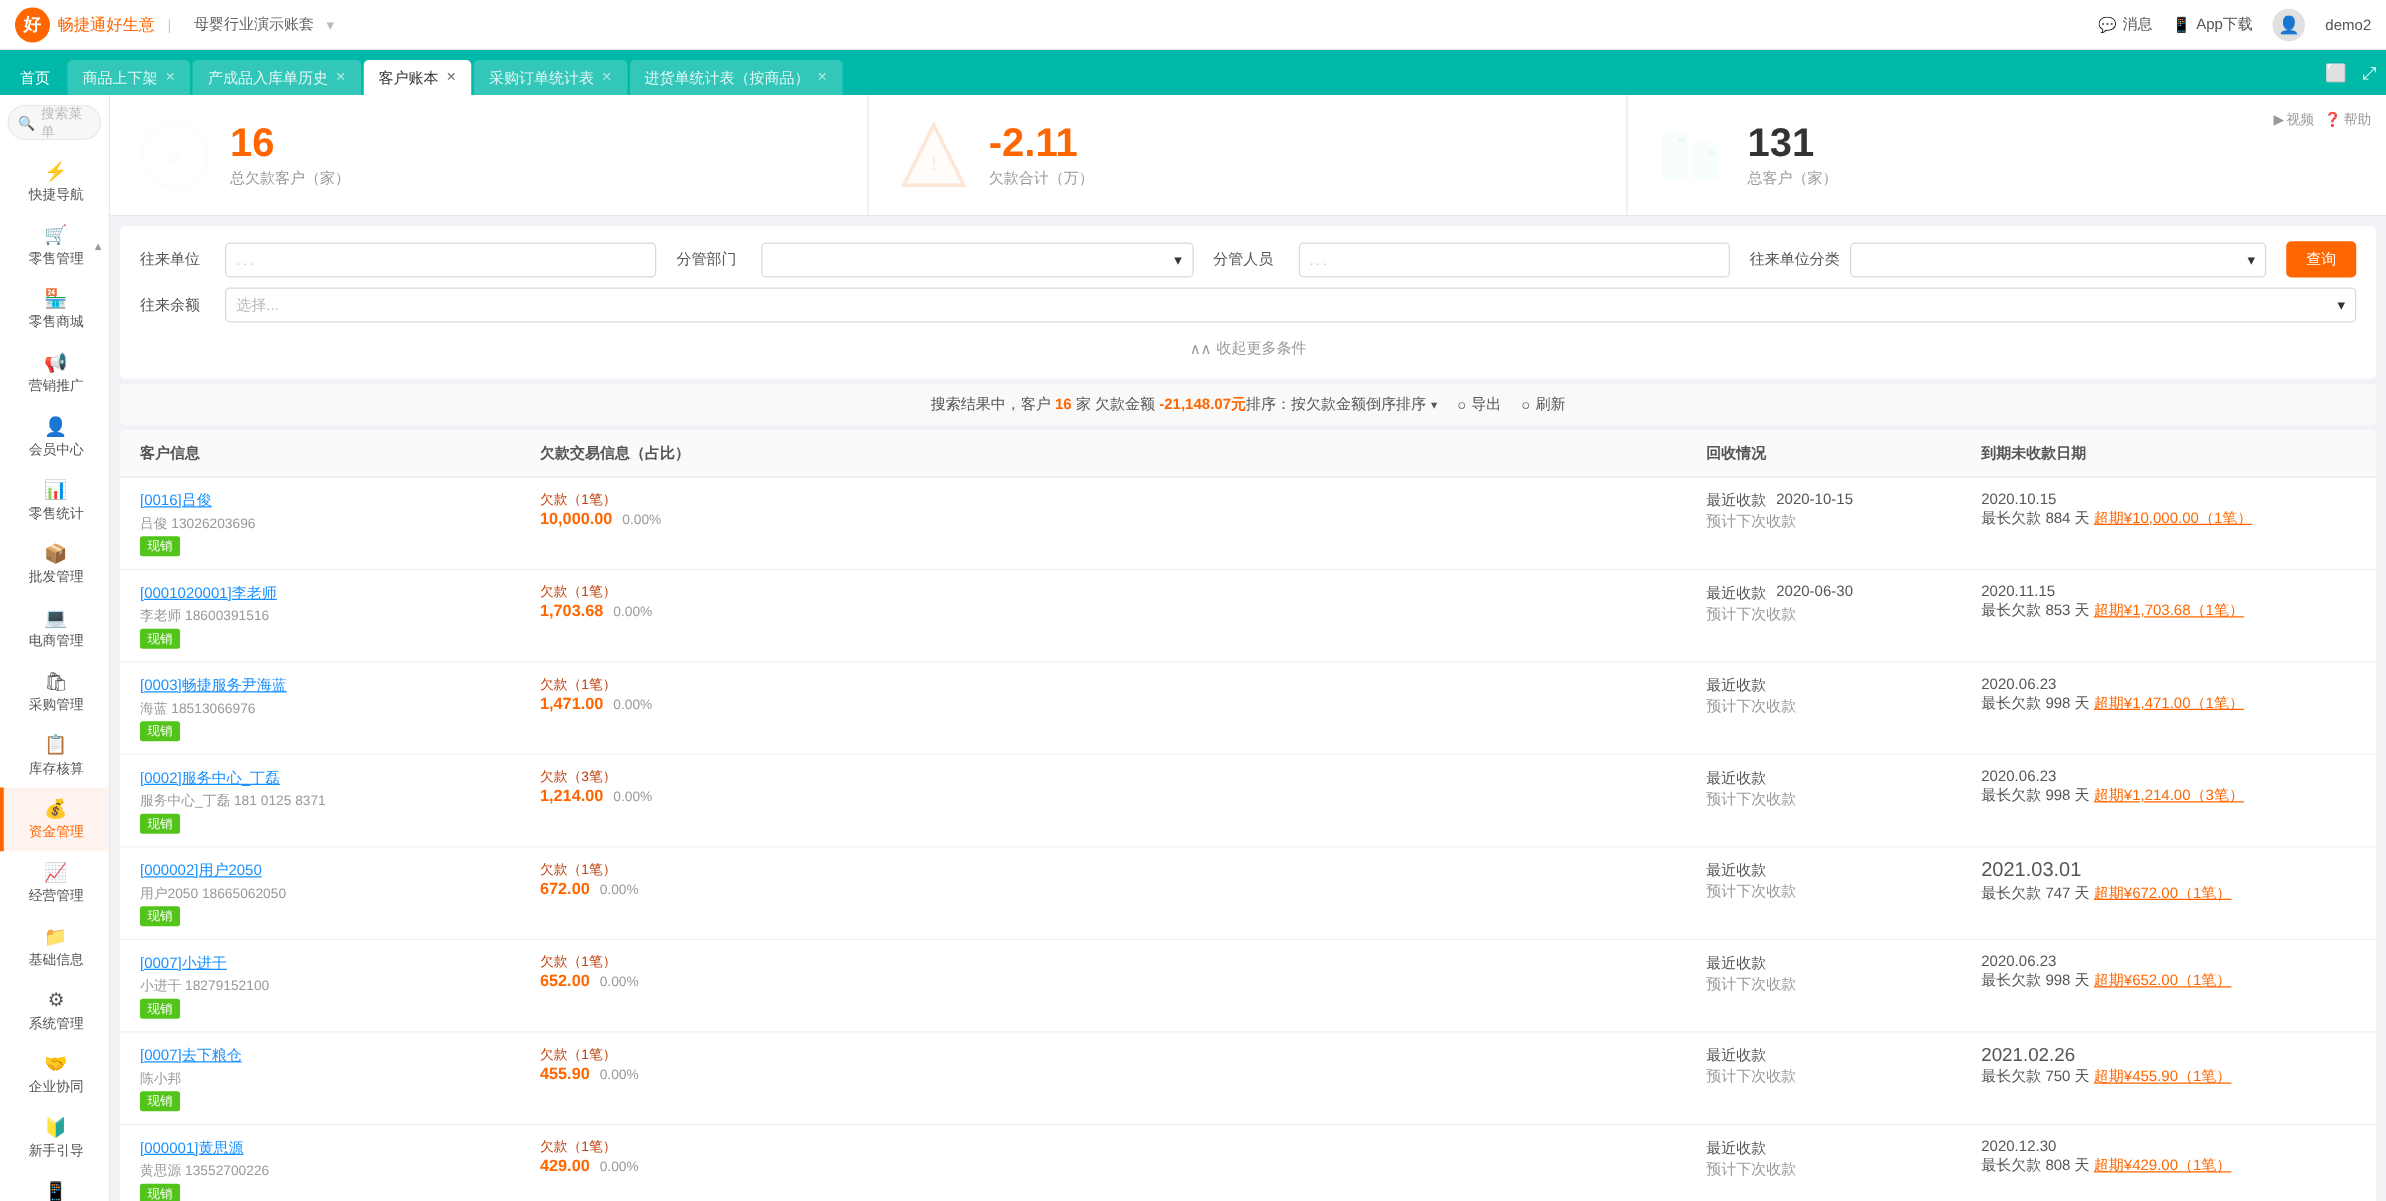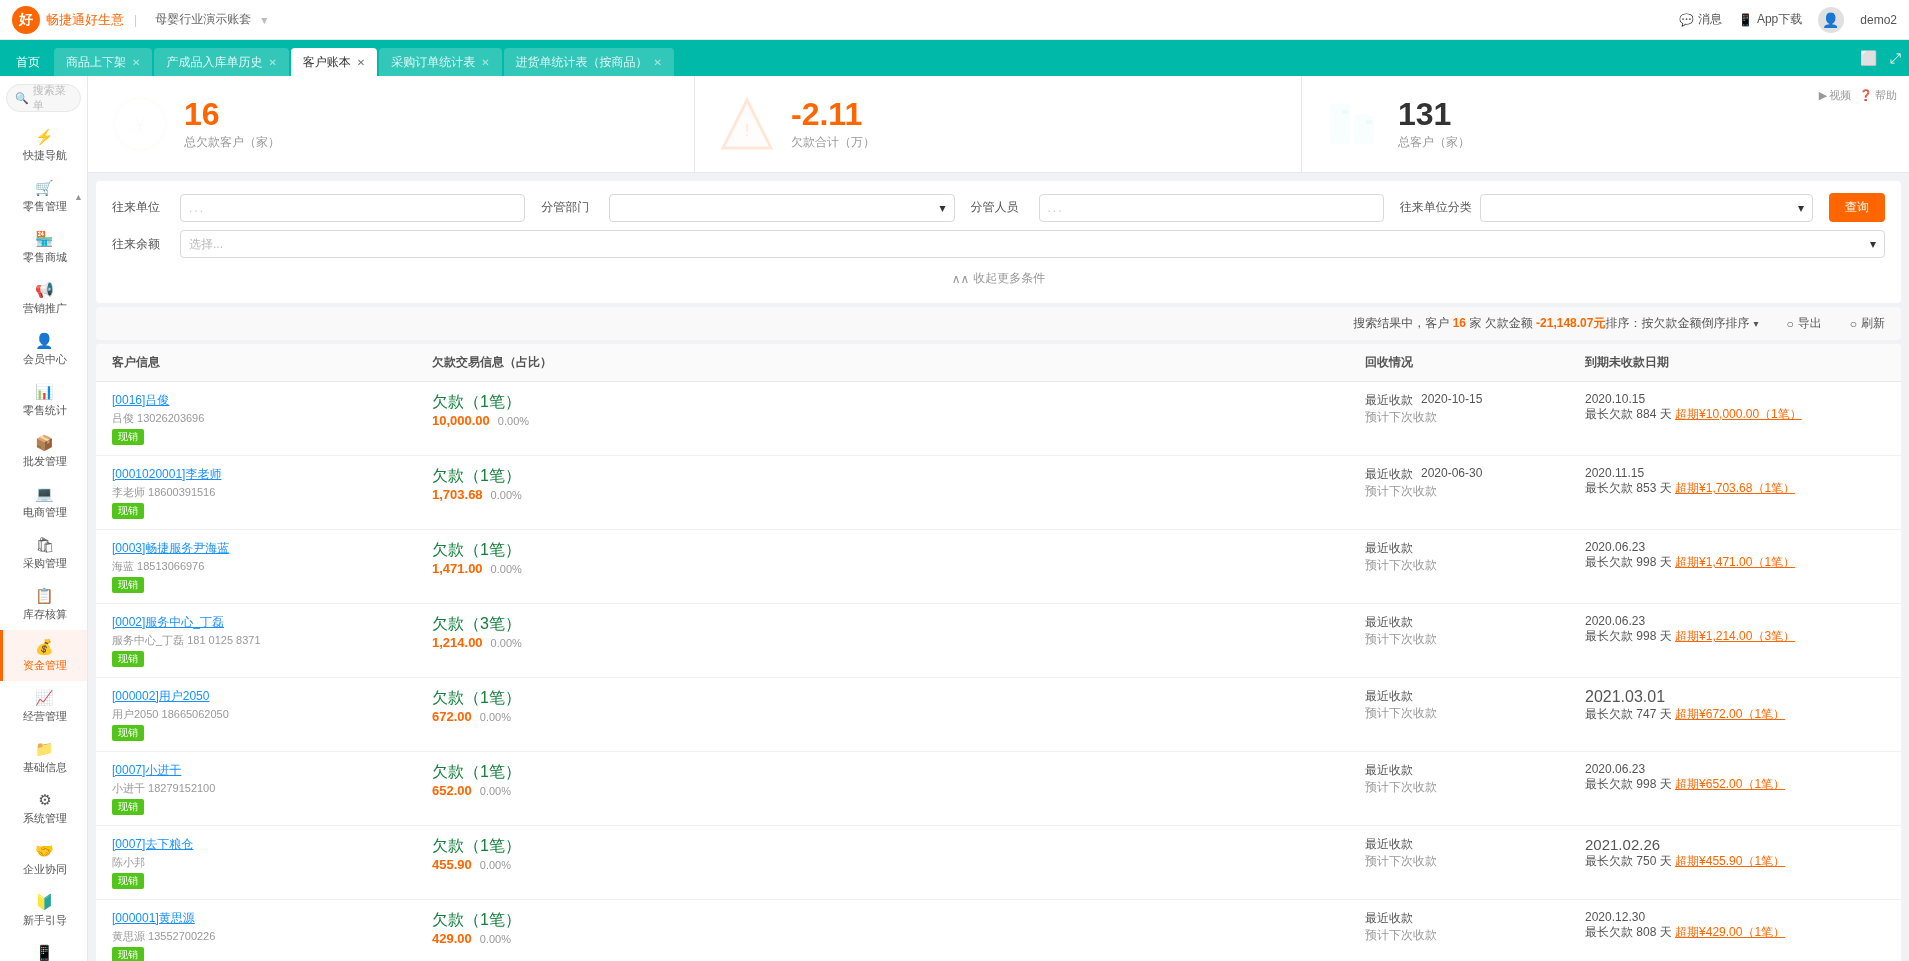--- a/index.html
+++ b/index.html
@@ -80,38 +80,38 @@
       justify-content: space-between; cursor: pointer; background: #fff;
     }
     .search-btn {
       background: #f60; color: #fff; border: none; border-radius: 4px;
       padding: 6px 16px; cursor: pointer; font-size: 12px; white-space: nowrap;
     }
     .collapse-row { display: flex; justify-content: center; align-items: center; padding: 4px; cursor: pointer; color: #999; font-size: 12px; gap: 4px; }
 
     
     .result-bar {
-      display: flex; align-items: center; justify-content: flex-end;
+      display: flex; align-items: center; justify-content: center;
       padding: 8px 16px; background: #f9f9f9; margin: 0 8px 4px; border-radius: 4px;
       font-size: 12px; color: #555;
     }
     .result-bar .result-text span.highlight { color: #f60; font-weight: bold; }
-    .result-actions { display: flex; align-items: center; gap: 28px; }
+    .result-actions { display: flex; align-items: center; gap: 16px; }
     .sort-select { display: flex; align-items: center; gap: 4px; cursor: pointer; }
     .action-link { display: flex; align-items: center; gap: 4px; cursor: pointer; color: #555; }
 
     
     .table-container { margin: 0 8px; background: #fff; border-radius: 4px; overflow: hidden; }
     .table-header { display: grid; grid-template-columns: 320px 1fr 220px 300px; background: #fafafa; border-bottom: 1px solid #e8e8e8; padding: 10px 16px; font-size: 12px; font-weight: bold; color: #555; }
     .table-row { display: grid; grid-template-columns: 320px 1fr 220px 300px; border-bottom: 1px solid #f0f0f0; padding: 10px 16px; align-items: start; }
     .customer-name { color: #1890ff; font-size: 12px; cursor: pointer; text-decoration: underline; }
     .customer-sub { color: #999; font-size: 11px; margin-top: 2px; }
     .tag { display: inline-block; background: #52c41a; color: #fff; font-size: 10px; padding: 1px 6px; border-radius: 2px; margin-top: 3px; }
     .debt-amount { color: #f60; font-size: 13px; font-weight: bold; }
-    .debt-info { font-size: 16px; color: #15803d; }
+    .debt-info { font-size: 11px; color: #c2410c; }
     .percent { color: #999; font-size: 11px; margin-left: 8px; }
     .overdue-link { color: #f60; font-size: 12px; cursor: pointer; text-decoration: underline; }
     .days-text { color: #555; font-size: 12px; }
 
     
     ::-webkit-scrollbar { width: 6px; height: 6px; }
     ::-webkit-scrollbar-track { background: #f1f1f1; }
     ::-webkit-scrollbar-thumb { background: #ccc; border-radius: 3px; }
 
     .sidebar-nav { width: 88px; background: #fff; border-right: 1px solid #e8e8e8; display: flex; flex-direction: column; }

